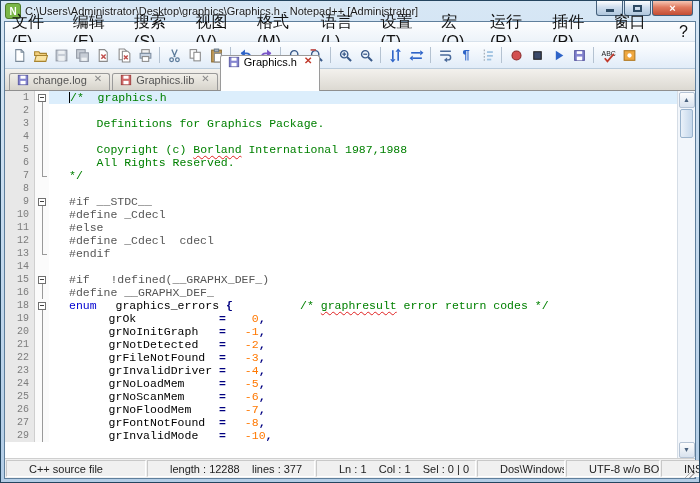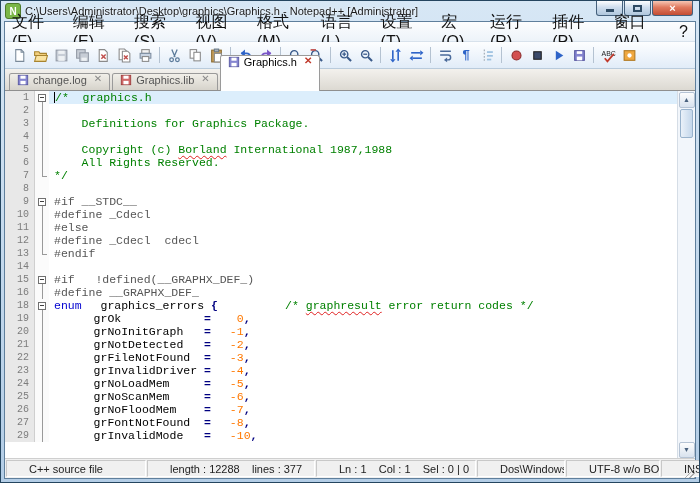--- a/index.html
+++ b/index.html
@@ -45,21 +45,21 @@
   .ln{flex:0 0 30px;box-sizing:border-box;text-align:right;padding-right:5px;background:#e8e8e8;
     color:#7d7d7d;font-size:10px;border-right:1px solid #cfcfcf;}
   .fold{flex:0 0 14px;position:relative;background:#fbfbfb;}
   .fbox{position:absolute;left:2.5px;top:calc(50% - 4px);width:8px;height:8px;box-sizing:border-box;
     border:1px solid #707070;background:#fff;z-index:2;}
   .fbox::after{content:"";position:absolute;left:1px;right:1px;top:2.5px;border-top:1px solid #404040;}
   .fm-s::after{content:"";position:absolute;left:6.5px;top:calc(50% + 4px);bottom:0;border-left:1px solid #9a9a9a;}
   .fm-l::before{content:"";position:absolute;left:6.5px;top:0;bottom:0;border-left:1px solid #9a9a9a;}
   .fm-e::before{content:"";position:absolute;left:6.5px;top:0;height:50%;border-left:1px solid #9a9a9a;}
   .fm-e::after{content:"";position:absolute;left:6.5px;top:50%;width:5px;border-top:1px solid #9a9a9a;}
-  .code{flex:1;white-space:pre;padding-left:5px;color:#000;}
+  .code{flex:1;white-space:pre;padding-left:20px;color:#000;}
   .cur .code{background:#dceefc;}
   .caret{display:inline-block;width:1px;height:11px;background:#000;vertical-align:-1.5px;}
   .sc-c{color:#008000;}
   .sc-w{color:#008000;text-decoration:underline wavy #e02020;text-decoration-thickness:1px;text-underline-offset:2px;}
   .sc-p{color:#565656;}
   .sc-k{color:#0000d0;font-weight:normal;}
   .sc-o{color:#000080;font-weight:bold;}
   .sc-n{color:#ff7800;}
   .sc-t{color:#000;margin-left:12px;}
   

